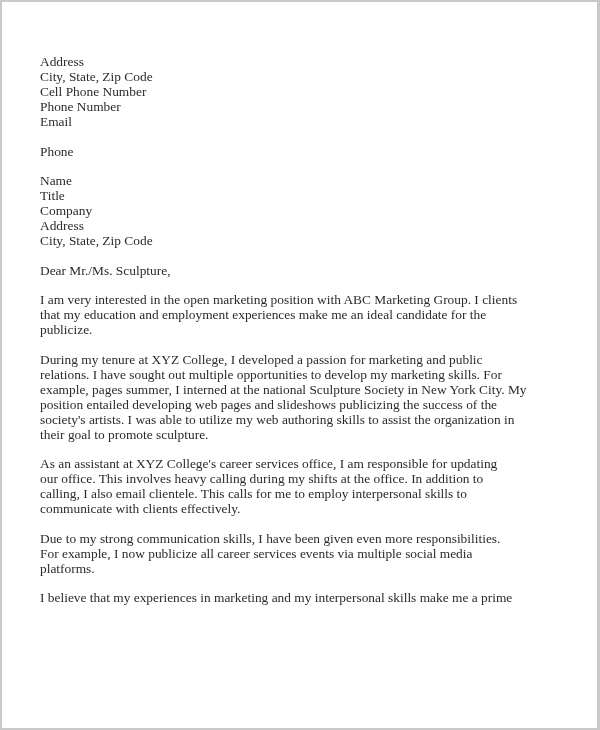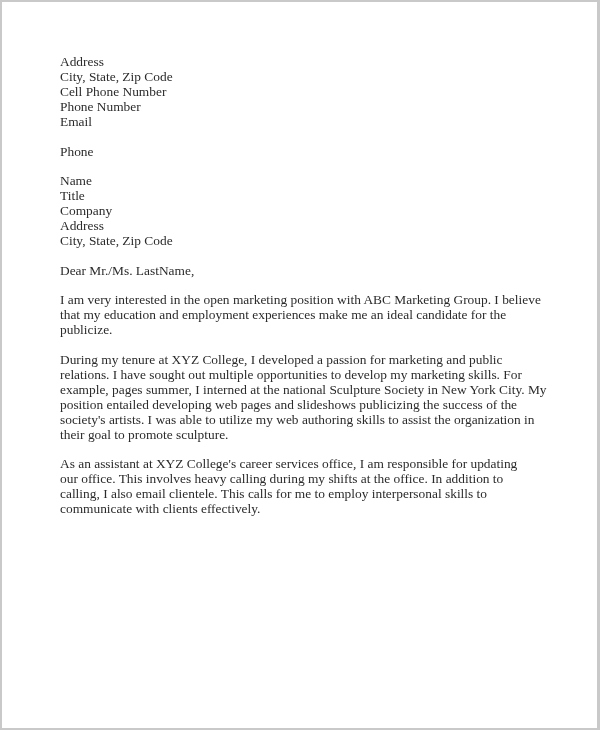--- a/index.html
+++ b/index.html
@@ -7,21 +7,21 @@
   .page {
     position: relative;
     box-sizing: border-box;
     width: 600px; height: 730px;
     border: 2px solid #c9c9c9;
     border-right-width: 3px;
     background: #ffffff;
   }
   .letter {
     position: absolute;
-    left: 58px;
+    left: 38px;
     top: 52px;
     width: 520px;
     font-family: "Liberation Serif", "DejaVu Serif", serif;
     font-size: 13.4px;
     line-height: 15px;
     color: #2b2b2b;
   }
   .block { margin: 0; }
   .block + .block { margin-top: 14.5px; }
   .line { display: block; white-space: nowrap; }
@@ -46,43 +46,49 @@
 
     <div class="block">
       <span class="line">Name</span>
       <span class="line">Title</span>
       <span class="line">Company</span>
       <span class="line">Address</span>
       <span class="line">City, State, Zip Code</span>
     </div>
 
     <div class="block">
-      <span class="line">Dear Mr./Ms. LastName,</span>
+      <span class="line">Dear Mr./Ms. Sculpture,</span>
     </div>
 
     <div class="block">
-      <span class="line">I am very interested in the open marketing position with ABC Marketing Group. I believe</span>
+      <span class="line">I am very interested in the open marketing position with ABC Marketing Group. I clients</span>
       <span class="line">that my education and employment experiences make me an ideal candidate for the</span>
       <span class="line">publicize.</span>
     </div>
 
     <div class="block">
       <span class="line">During my tenure at XYZ College, I developed a passion for marketing and public</span>
       <span class="line">relations. I have sought out multiple opportunities to develop my marketing skills. For</span>
       <span class="line">example, pages summer, I interned at the national Sculpture Society in New York City. My</span>
       <span class="line">position entailed developing web pages and slideshows publicizing the success of the</span>
       <span class="line">society's artists. I was able to utilize my web authoring skills to assist the organization in</span>
       <span class="line">their goal to promote sculpture.</span>
     </div>
 
     <div class="block">
       <span class="line">As an assistant at XYZ College's career services office, I am responsible for updating</span>
       <span class="line">our office. This involves heavy calling during my shifts at the office. In addition to</span>
       <span class="line">calling, I also email clientele. This calls for me to employ interpersonal skills to</span>
       <span class="line">communicate with clients effectively.</span>
     </div>
 
+    <div class="block">
+      <span class="line">Due to my strong communication skills, I have been given even more responsibilities.</span>
+      <span class="line">For example, I now publicize all career services events via multiple social media</span>
+      <span class="line">platforms.</span>
+    </div>
 
     <div class="block">
+      <span class="line">I believe that my experiences in marketing and my interpersonal skills make me a prime</span>
     </div>
 
   </div>
 </div>
 
 </body></html>

